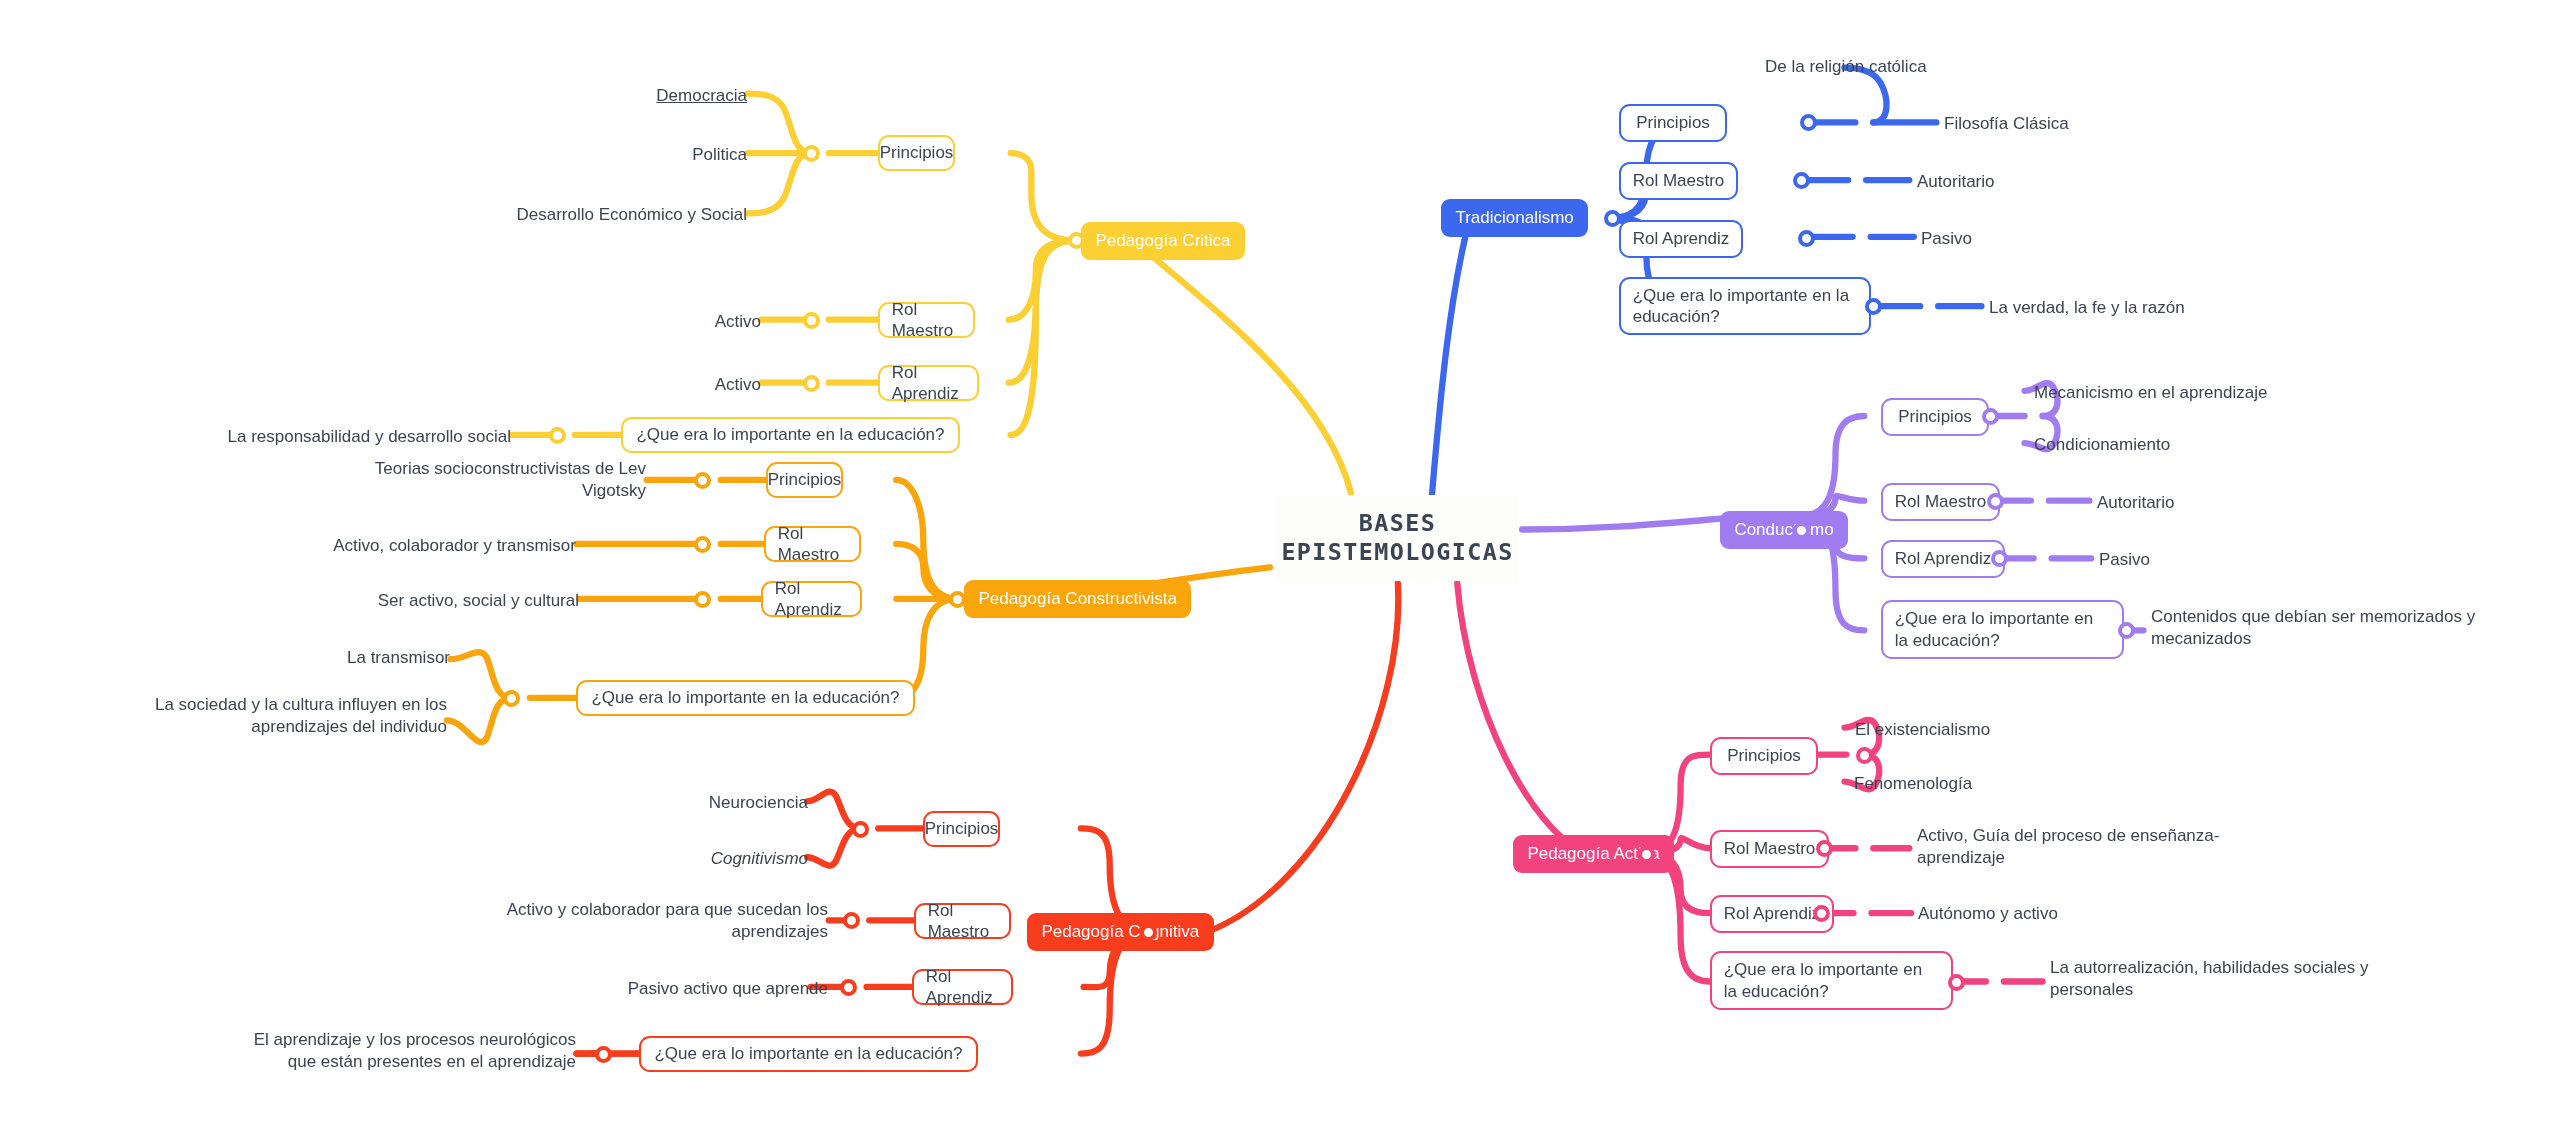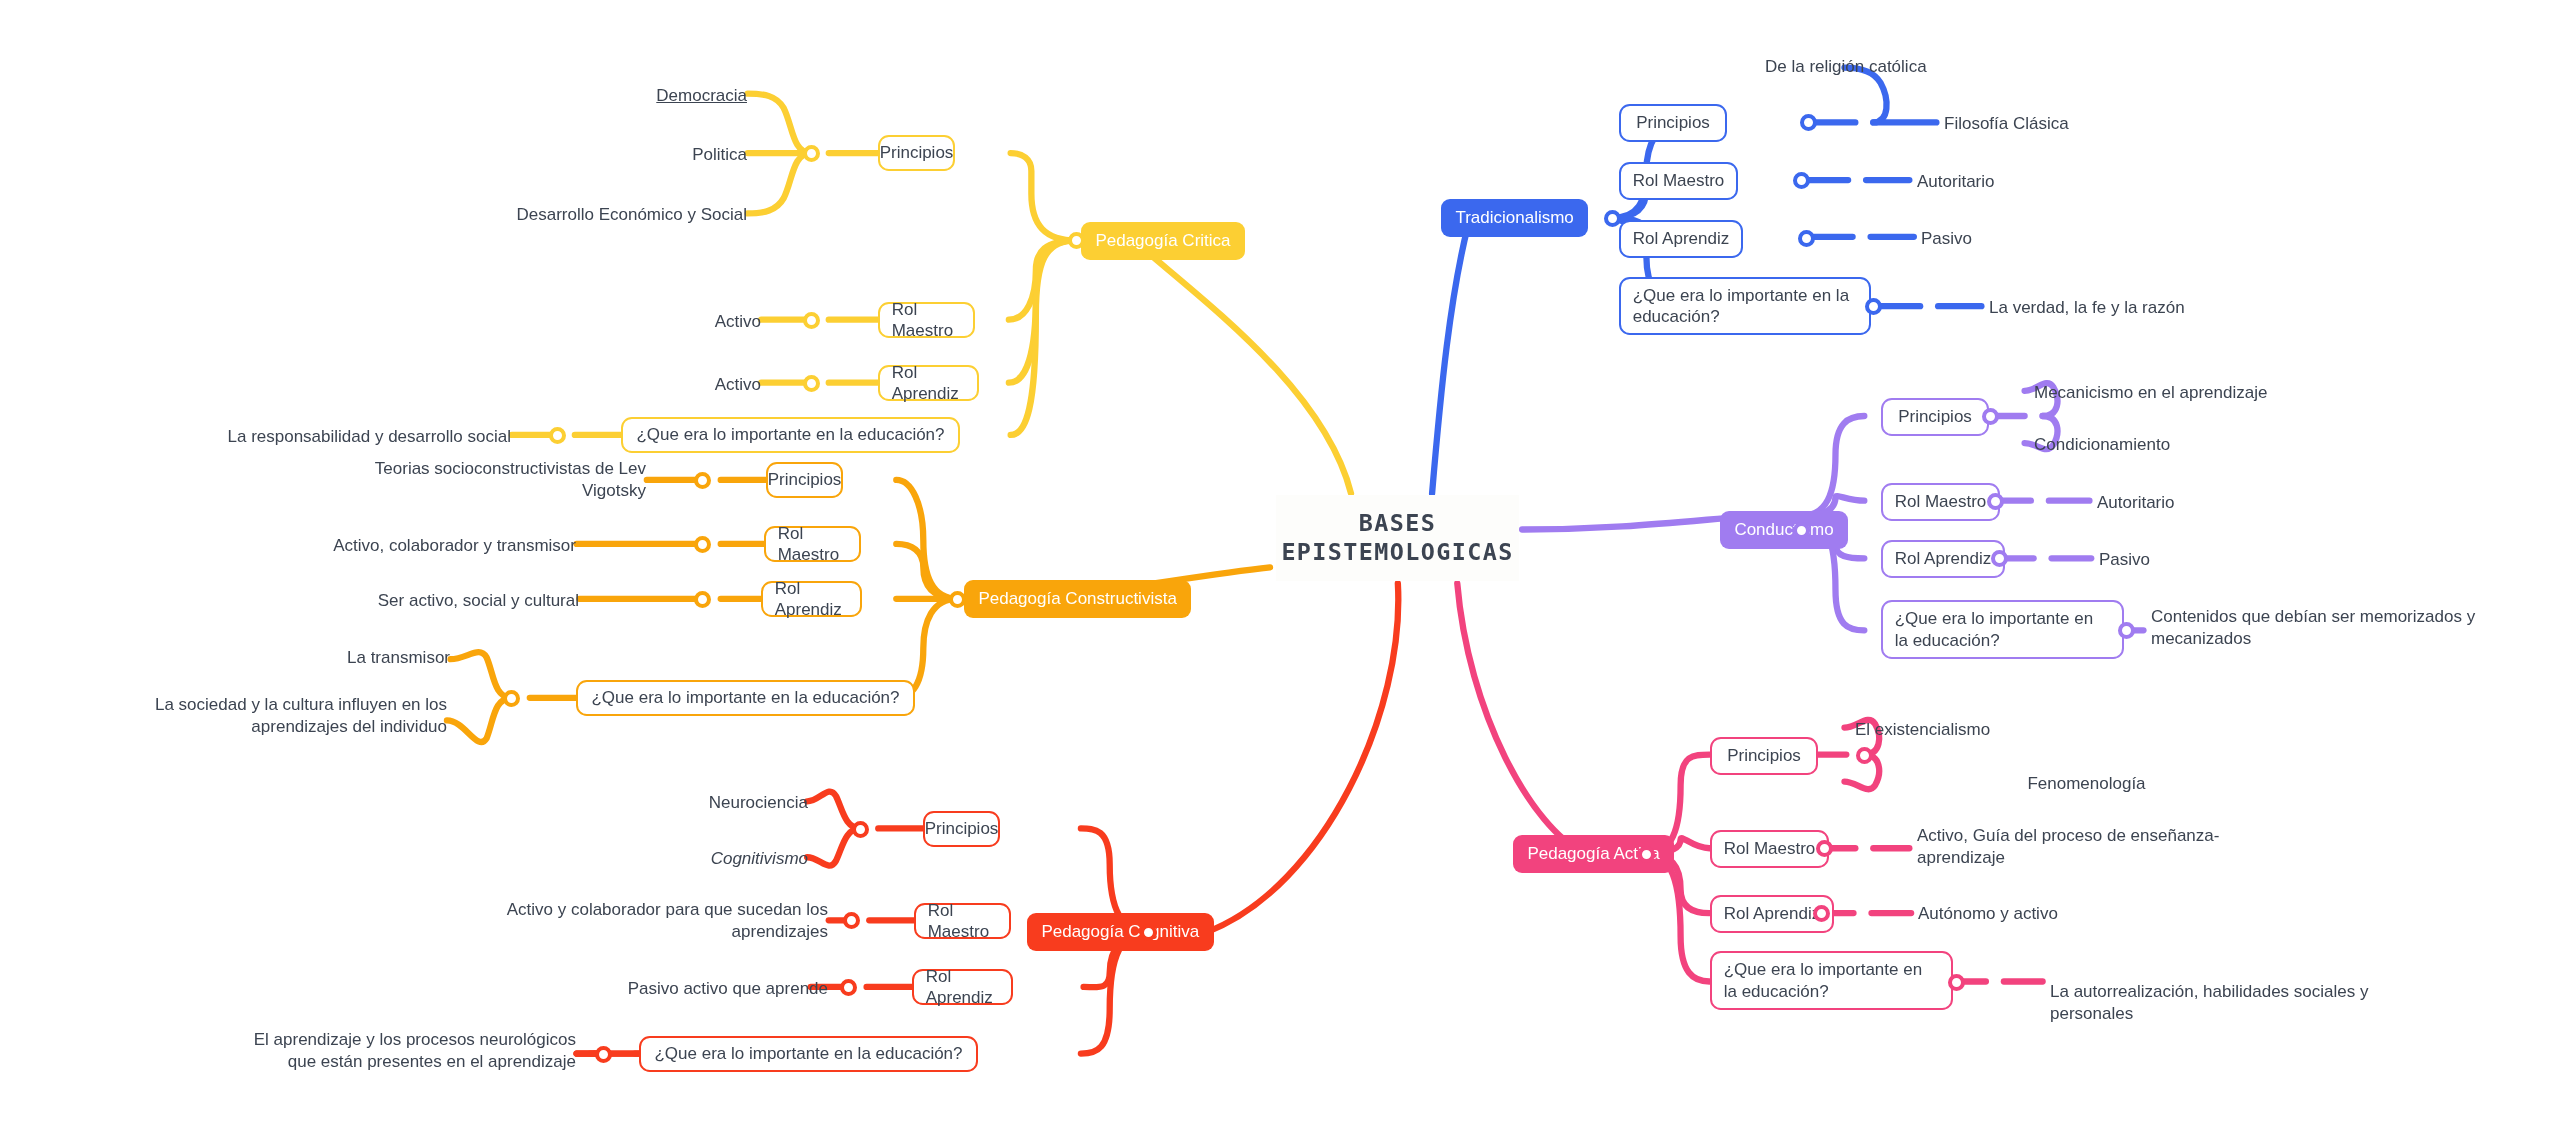--- a/index.html
+++ b/index.html
@@ -356,31 +356,31 @@
   <div class="ring" style="left:2118px;top:622px;border-color:#A07CF0;"></div>
   <div class="leaf right" style="left:2151px;top:606px;width:378px;">Contenidos que debían ser memorizados y
 mecanizados</div>
 
   <div class="branch-pill" style="left:1513px;top:835px;background:#F2437E;">Pedagogía Activa</div>
   <div class="ring" style="left:1638px;top:846px;border-color:#F2437E;"></div>
 
   <div class="sub-box center-txt" style="left:1710px;top:737px;width:108px;height:38px;border-color:#F2437E;">Principios</div>
   <div class="ring" style="left:1856px;top:747px;border-color:#F2437E;"></div>
   <div class="leaf right" style="left:1855px;top:719px;width:297px;">El existencialismo</div>
-  <div class="leaf right" style="left:1938px;top:773px;width:297px;text-align:center;">Fenomenología</div>
+  <div class="leaf right" style="left:1854px;top:773px;width:297px;">Fenomenología</div>
 
   <div class="sub-box center-txt" style="left:1710px;top:830px;width:119px;height:38px;border-color:#F2437E;">Rol Maestro</div>
   <div class="ring" style="left:1816px;top:840px;border-color:#F2437E;"></div>
   <div class="leaf right" style="left:1917px;top:825px;width:360px;">Activo, Guía del proceso de enseñanza-
 aprendizaje</div>
 
   <div class="sub-box center-txt" style="left:1710px;top:895px;width:124px;height:38px;border-color:#F2437E;">Rol Aprendiz</div>
   <div class="ring" style="left:1813px;top:905px;border-color:#F2437E;"></div>
   <div class="leaf right" style="left:1918px;top:903px;width:252px;">Autónomo y activo</div>
 
   <div class="sub-box" style="left:1710px;top:951px;width:243px;height:59px;border-color:#F2437E;">¿Que era lo importante en la
 educación?</div>
   <div class="ring" style="left:1948px;top:974px;border-color:#F2437E;"></div>
-  <div class="leaf right" style="left:2050px;top:957px;width:378px;margin-top:24px;">La autorrealización, habilidades sociales y
+  <div class="leaf right" style="left:2050px;top:957px;width:378px;">La autorrealización, habilidades sociales y
 personales</div>
 
 </div>
 
 
 </body></html>

